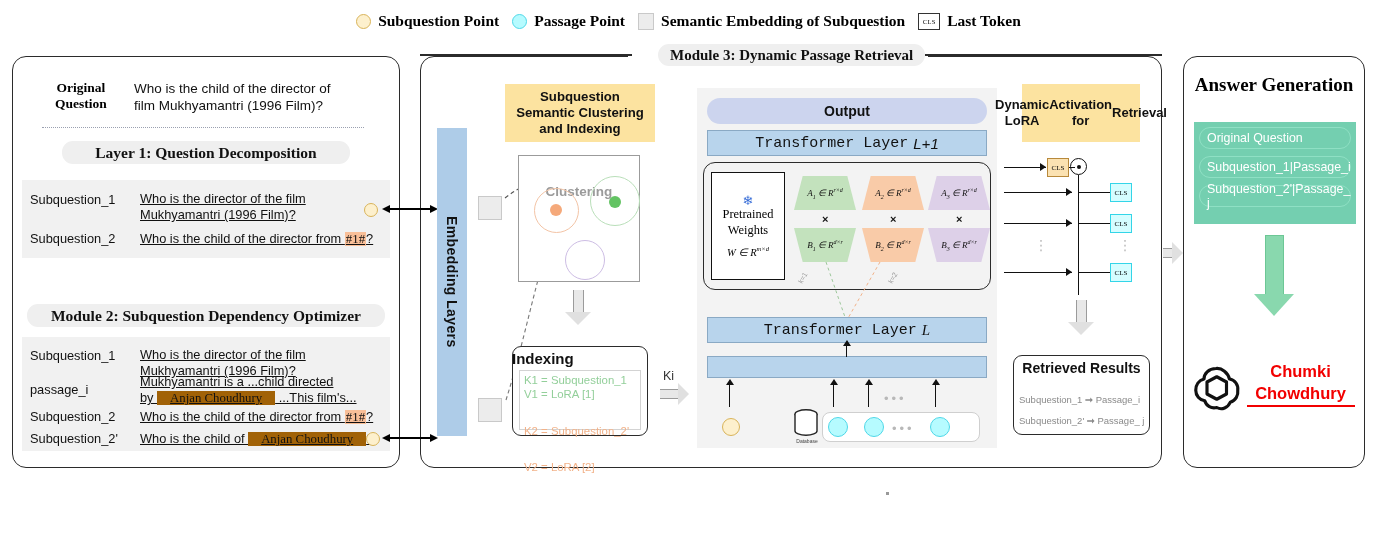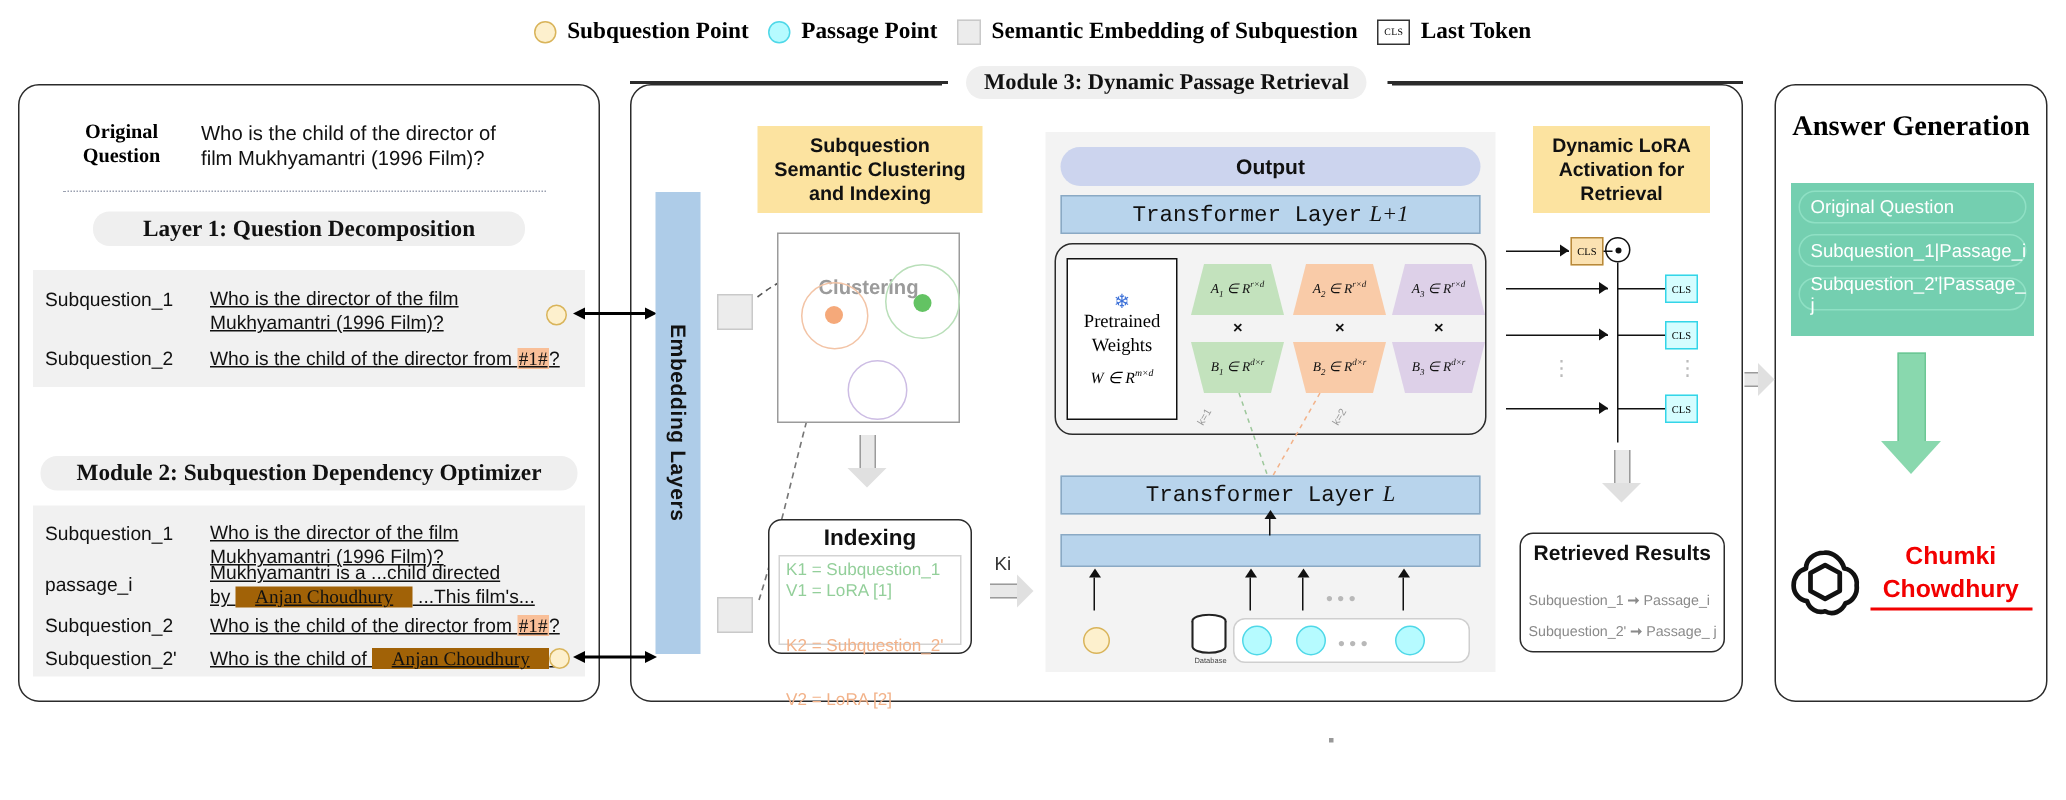--- a/index.html
+++ b/index.html
@@ -26,21 +26,21 @@
                 align-items:center; justify-content:center; letter-spacing:.3px; }
 
   
   .panel { border:1.6px solid #2b2b2b; border-radius:14px; background:#fff; }
 
   #leftPanel  { left:12px;  top:56px; width:388px; height:412px; }
   #midPanel   { left:420px; top:56px; width:742px; height:412px; }
   #rightPanel { left:1183px;top:56px; width:182px; height:412px; }
 
   
-  #m3title { left:644px; top:44px; height:22px; padding:0 12px;
+  #m3title { left:658px; top:44px; height:22px; padding:0 12px;
              background:#efefef; border-radius:11px;
              display:flex; align-items:center; justify-content:center;
              font-family:"Liberation Serif", serif; font-weight:bold; font-size:15px; color:#111; z-index:5; }
   #m3line-l { left:420px; top:54px; width:212px; height:1.6px; background:#2b2b2b; z-index:4;}
   #m3line-r { left:925px; top:54px; width:237px; height:1.6px; background:#2b2b2b; z-index:4;}
   #m3mask { left:628px; top:48px; width:300px; height:14px; background:#fff; z-index:4;}
 
   
   .oq-label { left:42px; top:80px; width:78px; font-family:"Liberation Serif", serif;
               font-weight:bold; font-size:13.5px; line-height:16px; text-align:center; color:#000;}
@@ -94,39 +94,39 @@
   .garrow .shaft { width:11px; margin:0 auto; background:#e8e8e8; border-left:1.2px solid #9b9b9b; border-right:1.2px solid #9b9b9b; }
   .garrow .head { width:0; height:0; margin:0 auto;
                   border-left:13px solid transparent; border-right:13px solid transparent;
                   border-top:13px solid #e0e0e0; position:relative; }
 
   
   .semsq { width:24px; height:24px; background:#ececec; border:1px solid #c9c9c9; }
 
   
   #idxBox { left:512px; top:346px; width:136px; height:90px; border:1.8px solid #2b2b2b; border-radius:9px; background:#fff; }
-  #idxTitle { left:512px; top:350px; width:136px; text-align:center; font-weight:bold; font-size:15px; color:#111; }
+  #idxTitle { left:512px; top:350px; width:136px; text-align:left; font-weight:bold; font-size:15px; color:#111; }
   #idxInner { left:519px; top:370px; width:122px; height:60px; border:1px solid #d3d3d3; padding:2px 4px; }
   .idx-line { font-size:11.4px; line-height:14.3px; }
   .idx-g { color:#93cf9a; }
   .idx-o { color:#f2b289;margin-top:22px; }
   #kiLabel { left:663px; top:369px; font-size:12.5px; color:#333; }
   #kiArrow { left:660px; top:383px; }
   .harrow { height:22px; display:flex; align-items:center; }
   .harrow .shaft { height:10px; background:#e8e8e8; border-top:1.2px solid #9b9b9b; border-bottom:1.2px solid #9b9b9b; }
   .harrow .head { width:0; height:0; border-top:11px solid transparent; border-bottom:11px solid transparent; border-left:11px solid #e0e0e0; }
 
   
   #tfWrap { left:697px; top:88px; width:300px; height:360px; background:#f3f3f3; }
   #outBar { left:707px; top:98px; width:280px; height:26px; background:#ccd4ee; border-radius:13px;
             display:flex; align-items:center; justify-content:center; font-weight:bold; font-size:14px; color:#111; }
   #tfL1 { left:707px; top:130px; width:280px; height:26px; background:#b8d4ec; border:1px solid #8aa9c4;
           display:flex; align-items:center; justify-content:center;
           font-family:"Liberation Mono", monospace; font-size:15px; color:#111; }
-  #tfL1 i { font-family:Liberation Serif, serif; font-style:italic; margin-left:5px; font-size:15px;}
+  #tfL1 i { font-family:Liberation Sans, sans-serif; font-style:italic; margin-left:5px; font-size:15px;}
   #loraBox { left:703px; top:162px; width:288px; height:128px; border:1.6px solid #2b2b2b; border-radius:12px; background:#f3f3f3; }
 
   #pretrained { left:711px; top:172px; width:74px; height:108px; border:1.8px solid #111; background:#fff;
                 display:flex; flex-direction:column; align-items:center; justify-content:center; gap:1px;}
   #pretrained .snow { color:#3a6fd8; font-size:13px; line-height:11px; }
   #pretrained .pw { font-family:"Liberation Serif", serif; font-size:12.4px; line-height:15px; text-align:center;}
   #pretrained .wr { font-family:"Liberation Serif", serif; font-style:italic; font-size:10.5px; margin-top:6px;}
   #pretrained .wr sup { font-size:6.5px; }
 
   .trapA, .trapB { position:absolute; display:flex; align-items:center; justify-content:center;
@@ -151,21 +151,21 @@
 
   #passBox { left:822px; top:412px; width:158px; height:30px; border:1px solid #cfcfcf; border-radius:8px; background:#fff; }
   .cdot { position:absolute; width:20px; height:20px; border-radius:50%; background:#b6fbff; border:1.5px solid #4fd8e8; }
   .dots3 { position:absolute; color:#b8b8b8; font-size:13px; letter-spacing:3px; }
 
   #dbIcon { left:793px; top:409px; width:26px; height:28px; }
   #dbLabel{ left:786px; top:438px; width:42px; text-align:center; font-size:5px; color:#444; }
 
   
   #dlHead { left:1022px; top:84px; width:118px; height:58px; background:#fce3a0;
-            display:flex; flex-direction:column; align-items:center; justify-content:center;
+            display:flex; flex-direction:row; align-items:center; justify-content:center;
             font-weight:bold; font-size:13px; color:#111; line-height:16px; text-align:center; }
   .flowline { position:absolute; height:1.3px; background:#111; }
   .flowhead { position:absolute; width:0;height:0;
               border-top:4px solid transparent; border-bottom:4px solid transparent; border-left:6px solid #111; }
   .clsY { position:absolute; width:22px; height:19px; background:#fbe2b2; border:1.4px solid #b8893b;
           display:flex; align-items:center; justify-content:center; font-size:7px; font-family:"Liberation Serif", serif; }
   .clsC { position:absolute; width:22px; height:19px; background:#d5fdff; border:1.5px solid #33d5e8;
           display:flex; align-items:center; justify-content:center; font-size:7px; font-family:"Liberation Serif", serif; }
   #dotOp { left:1070px; top:158px; width:17px; height:17px; border:1.6px solid #111; border-radius:50%;
            display:flex; align-items:center; justify-content:center; }

